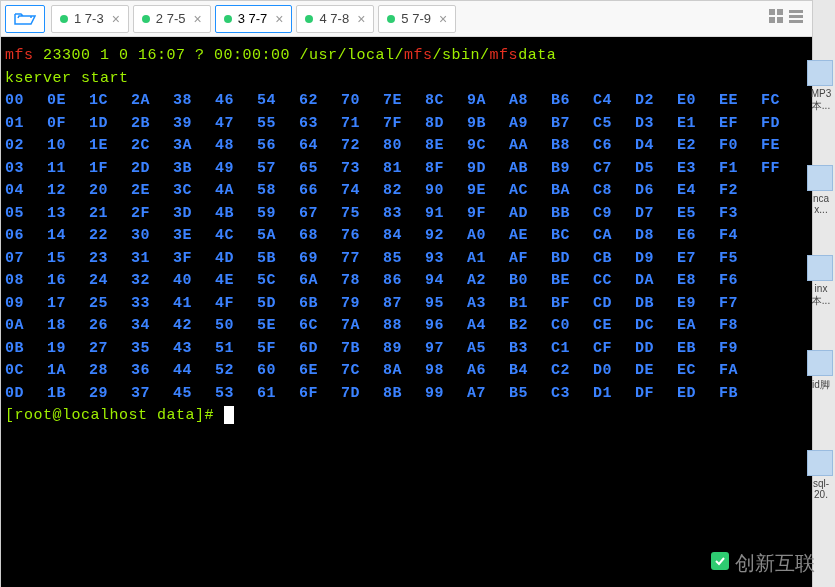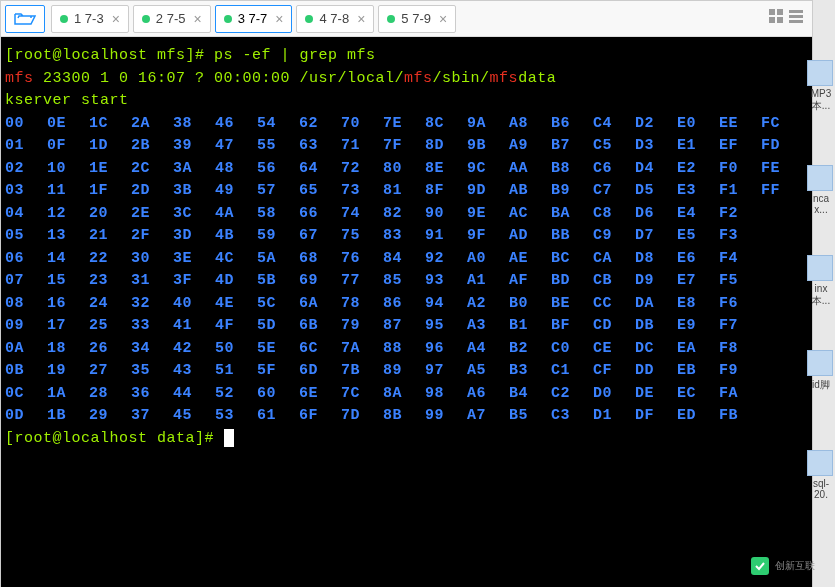--- a/index.html
+++ b/index.html
@@ -119,24 +119,24 @@
     height: 26px;
     background: #c0d8f0;
     border: 1px solid #9abce0;
     margin-bottom: 2px;
   }
   .watermark {
     position: absolute;
     bottom: 10px;
     right: 20px;
     font-family: Arial, sans-serif;
-    font-size: 10px;
+    font-size: 20px;
     color: #888;
     display: flex;
-    align-items: center;
+    align-items: flex-start;
   }
 </style>
 </head>
 <body>
 
 <div class="editor-frame">
   <div class="tab-bar">
     <div class="folder-btn">
       <svg width="22" height="16" viewBox="0 0 22 16">
           <path fill="none" stroke="#1e90ff" stroke-width="1.5" d="M1 3 v10 h16 l4 -8 h-16 l-1 2 M1 3 h6 l2 2 h8 v2"></path>
@@ -182,23 +182,20 @@
         <svg width="16" height="16" viewBox="0 0 16 16">
             <rect x="1" y="2" width="14" height="3" fill="#999"></rect>
             <rect x="1" y="7" width="14" height="3" fill="#999"></rect>
             <rect x="1" y="12" width="14" height="3" fill="#999"></rect>
           </svg>
       </span>
     </div>
   </div>
 
   <div class="terminal">
-    <div>
-      <span class="green">[root@localhost mfs]# </span><span class="green">ps -ef | grep mfs</span>
-    </div>
     <div>
       <span class="red">mfs</span><span class="green">      23300     1  0 16:07 ?        00:00:00 /usr/local/</span><span class="red">mfs</span><span class="green">/sbin/</span><span class="red">mfs</span><span class="green">data</span>
     </div>
     <div class="green">kserver start</div>
     <div id="hex-container">
         <div><span class="blue-bold" style="display: inline-block; width: 42px;">00</span><span class="blue-bold" style="display: inline-block; width: 42px;">0E</span><span class="blue-bold" style="display: inline-block; width: 42px;">1C</span><span class="blue-bold" style="display: inline-block; width: 42px;">2A</span><span class="blue-bold" style="display: inline-block; width: 42px;">38</span><span class="blue-bold" style="display: inline-block; width: 42px;">46</span><span class="blue-bold" style="display: inline-block; width: 42px;">54</span><span class="blue-bold" style="display: inline-block; width: 42px;">62</span><span class="blue-bold" style="display: inline-block; width: 42px;">70</span><span class="blue-bold" style="display: inline-block; width: 42px;">7E</span><span class="blue-bold" style="display: inline-block; width: 42px;">8C</span><span class="blue-bold" style="display: inline-block; width: 42px;">9A</span><span class="blue-bold" style="display: inline-block; width: 42px;">A8</span><span class="blue-bold" style="display: inline-block; width: 42px;">B6</span><span class="blue-bold" style="display: inline-block; width: 42px;">C4</span><span class="blue-bold" style="display: inline-block; width: 42px;">D2</span><span class="blue-bold" style="display: inline-block; width: 42px;">E0</span><span class="blue-bold" style="display: inline-block; width: 42px;">EE</span><span class="blue-bold" style="display: inline-block; width: 42px;">FC</span></div>
         <div><span class="blue-bold" style="display: inline-block; width: 42px;">01</span><span class="blue-bold" style="display: inline-block; width: 42px;">0F</span><span class="blue-bold" style="display: inline-block; width: 42px;">1D</span><span class="blue-bold" style="display: inline-block; width: 42px;">2B</span><span class="blue-bold" style="display: inline-block; width: 42px;">39</span><span class="blue-bold" style="display: inline-block; width: 42px;">47</span><span class="blue-bold" style="display: inline-block; width: 42px;">55</span><span class="blue-bold" style="display: inline-block; width: 42px;">63</span><span class="blue-bold" style="display: inline-block; width: 42px;">71</span><span class="blue-bold" style="display: inline-block; width: 42px;">7F</span><span class="blue-bold" style="display: inline-block; width: 42px;">8D</span><span class="blue-bold" style="display: inline-block; width: 42px;">9B</span><span class="blue-bold" style="display: inline-block; width: 42px;">A9</span><span class="blue-bold" style="display: inline-block; width: 42px;">B7</span><span class="blue-bold" style="display: inline-block; width: 42px;">C5</span><span class="blue-bold" style="display: inline-block; width: 42px;">D3</span><span class="blue-bold" style="display: inline-block; width: 42px;">E1</span><span class="blue-bold" style="display: inline-block; width: 42px;">EF</span><span class="blue-bold" style="display: inline-block; width: 42px;">FD</span></div>
         <div><span class="blue-bold" style="display: inline-block; width: 42px;">02</span><span class="blue-bold" style="display: inline-block; width: 42px;">10</span><span class="blue-bold" style="display: inline-block; width: 42px;">1E</span><span class="blue-bold" style="display: inline-block; width: 42px;">2C</span><span class="blue-bold" style="display: inline-block; width: 42px;">3A</span><span class="blue-bold" style="display: inline-block; width: 42px;">48</span><span class="blue-bold" style="display: inline-block; width: 42px;">56</span><span class="blue-bold" style="display: inline-block; width: 42px;">64</span><span class="blue-bold" style="display: inline-block; width: 42px;">72</span><span class="blue-bold" style="display: inline-block; width: 42px;">80</span><span class="blue-bold" style="display: inline-block; width: 42px;">8E</span><span class="blue-bold" style="display: inline-block; width: 42px;">9C</span><span class="blue-bold" style="display: inline-block; width: 42px;">AA</span><span class="blue-bold" style="display: inline-block; width: 42px;">B8</span><span class="blue-bold" style="display: inline-block; width: 42px;">C6</span><span class="blue-bold" style="display: inline-block; width: 42px;">D4</span><span class="blue-bold" style="display: inline-block; width: 42px;">E2</span><span class="blue-bold" style="display: inline-block; width: 42px;">F0</span><span class="blue-bold" style="display: inline-block; width: 42px;">FE</span></div>
         <div><span class="blue-bold" style="display: inline-block; width: 42px;">03</span><span class="blue-bold" style="display: inline-block; width: 42px;">11</span><span class="blue-bold" style="display: inline-block; width: 42px;">1F</span><span class="blue-bold" style="display: inline-block; width: 42px;">2D</span><span class="blue-bold" style="display: inline-block; width: 42px;">3B</span><span class="blue-bold" style="display: inline-block; width: 42px;">49</span><span class="blue-bold" style="display: inline-block; width: 42px;">57</span><span class="blue-bold" style="display: inline-block; width: 42px;">65</span><span class="blue-bold" style="display: inline-block; width: 42px;">73</span><span class="blue-bold" style="display: inline-block; width: 42px;">81</span><span class="blue-bold" style="display: inline-block; width: 42px;">8F</span><span class="blue-bold" style="display: inline-block; width: 42px;">9D</span><span class="blue-bold" style="display: inline-block; width: 42px;">AB</span><span class="blue-bold" style="display: inline-block; width: 42px;">B9</span><span class="blue-bold" style="display: inline-block; width: 42px;">C7</span><span class="blue-bold" style="display: inline-block; width: 42px;">D5</span><span class="blue-bold" style="display: inline-block; width: 42px;">E3</span><span class="blue-bold" style="display: inline-block; width: 42px;">F1</span><span class="blue-bold" style="display: inline-block; width: 42px;">FF</span></div>
         <div><span class="blue-bold" style="display: inline-block; width: 42px;">04</span><span class="blue-bold" style="display: inline-block; width: 42px;">12</span><span class="blue-bold" style="display: inline-block; width: 42px;">20</span><span class="blue-bold" style="display: inline-block; width: 42px;">2E</span><span class="blue-bold" style="display: inline-block; width: 42px;">3C</span><span class="blue-bold" style="display: inline-block; width: 42px;">4A</span><span class="blue-bold" style="display: inline-block; width: 42px;">58</span><span class="blue-bold" style="display: inline-block; width: 42px;">66</span><span class="blue-bold" style="display: inline-block; width: 42px;">74</span><span class="blue-bold" style="display: inline-block; width: 42px;">82</span><span class="blue-bold" style="display: inline-block; width: 42px;">90</span><span class="blue-bold" style="display: inline-block; width: 42px;">9E</span><span class="blue-bold" style="display: inline-block; width: 42px;">AC</span><span class="blue-bold" style="display: inline-block; width: 42px;">BA</span><span class="blue-bold" style="display: inline-block; width: 42px;">C8</span><span class="blue-bold" style="display: inline-block; width: 42px;">D6</span><span class="blue-bold" style="display: inline-block; width: 42px;">E4</span><span class="blue-bold" style="display: inline-block; width: 42px;">F2</span></div>

